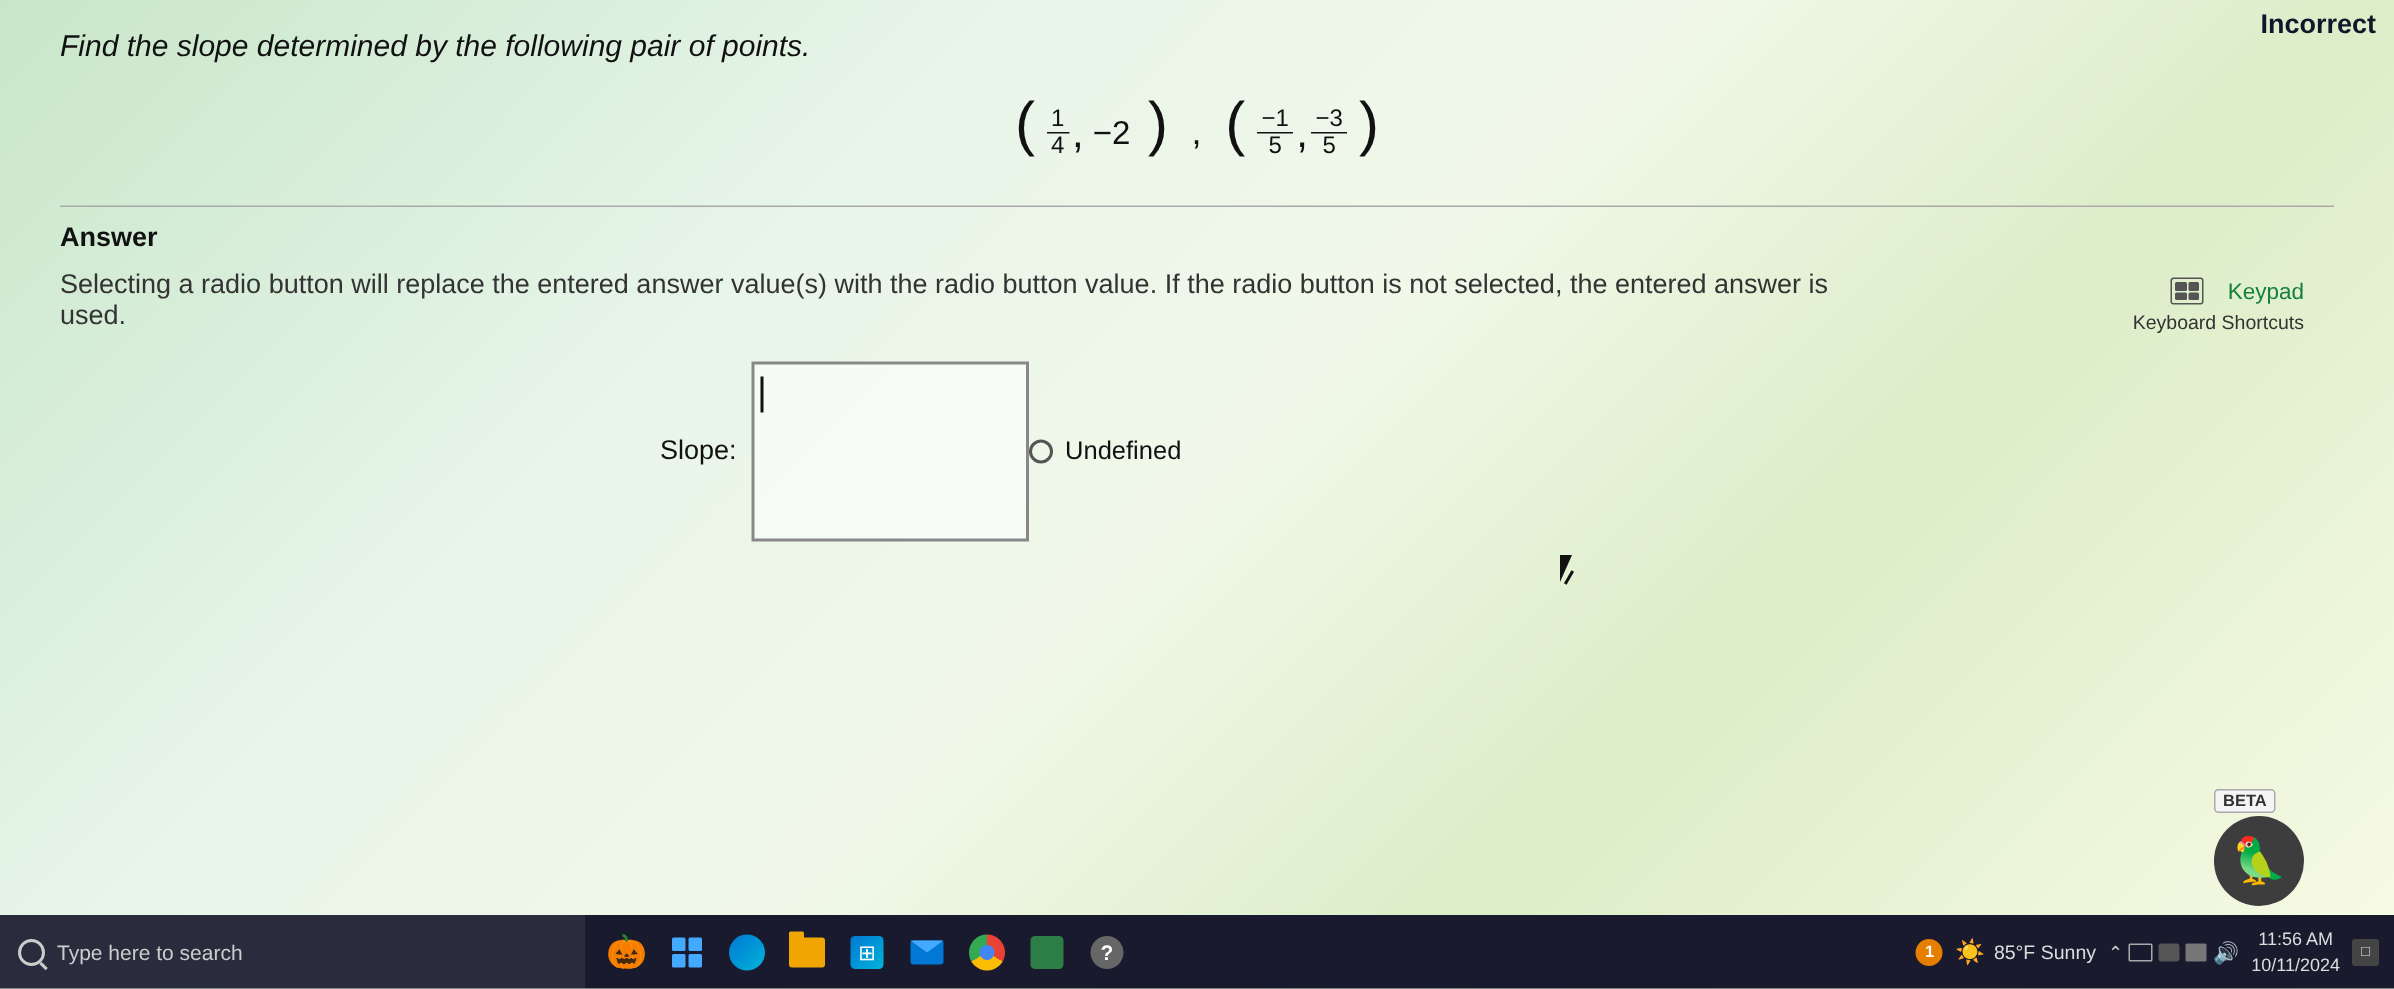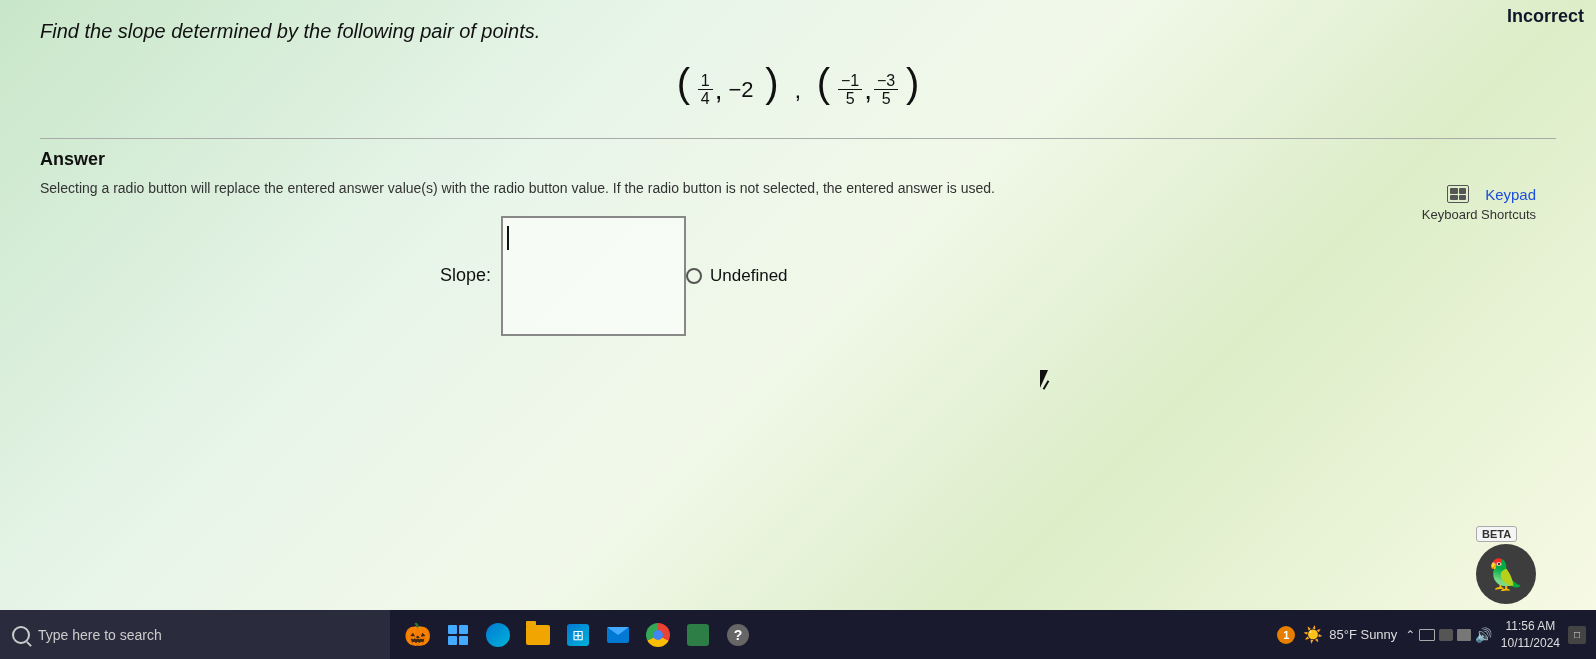--- a/index.html
+++ b/index.html
@@ -138,21 +138,21 @@
       display: flex;
       flex-direction: column;
       align-items: flex-end;
     }
 
     .keypad-btn {
       display: flex;
       align-items: center;
       gap: 16px;
       font-size: 15px;
-      color: #1d4ed8;
+      color: #15803d;
       cursor: pointer;
       margin-bottom: 4px;
     }
 
     .keypad-icon {
       width: 22px;
       height: 18px;
       border: 1.5px solid #555;
       border-radius: 2px;
       display: grid;
@@ -166,21 +166,21 @@
       background: #555;
       border-radius: 1px;
     }
 
     .keyboard-shortcuts-text {
       font-size: 13px;
       color: #333;
     }
 
     .radio-info-text {
-      font-size: 14px;
+      font-size: 18px;
       color: #333;
       margin: 10px 0 20px 0;
       max-width: 1200px;
     }
 
     .input-row {
       display: flex;
       align-items: center;
       margin-top: 10px;
       padding-left: 400px;

